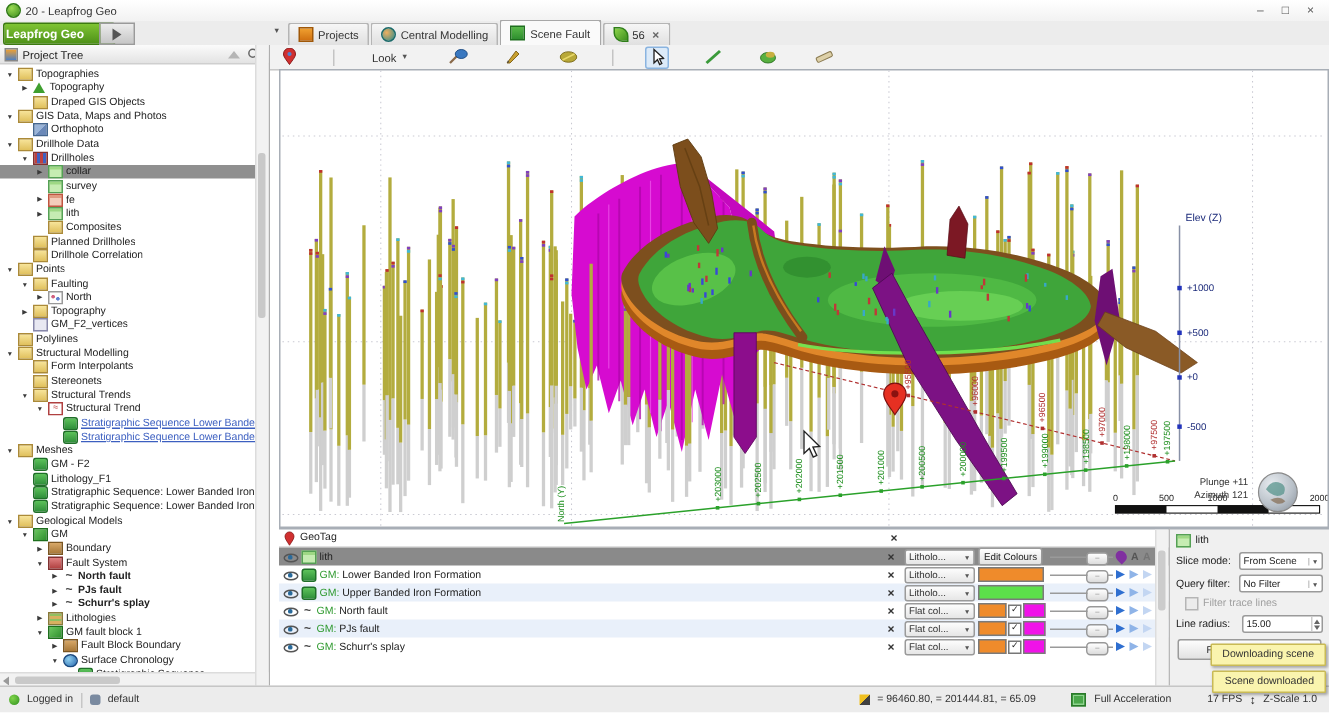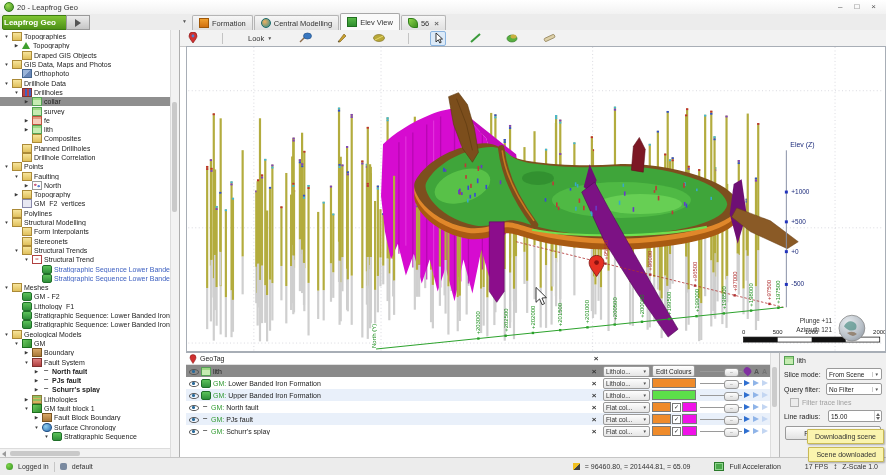--- a/index.html
+++ b/index.html
@@ -171,39 +171,50 @@
     <span>Leapfrog Geo</span>
     <span class="caret">▼</span>
   </div>
   <div class="play-btn">
     <span class="play-tri"></span>
   </div>
   <span class="tab-overflow">▼</span>
   <div class="tabs" id="tabs">
       <div class="tab">
         <span class="tabicon ic-projects"></span>
-        <span class="tablabel">Formation</span>
+        <span class="tablabel">Projects</span>
       </div>
       <div class="tab">
         <span class="tabicon ic-central"></span>
         <span class="tablabel">Central Modelling</span>
       </div>
       <div class="tab active">
         <span class="tabicon ic-scene"></span>
-        <span class="tablabel">Elev View</span>
+        <span class="tablabel">Scene Fault</span>
       </div>
       <div class="tab">
         <span class="tabicon ic-leaf"></span>
         <span class="tablabel">56</span>
         <span class="tabclose">×</span>
       </div>
     </div>
 </div>
 
 <div class="sidebar">
+  <div class="pt-header">
+    <span class="pt-hicon"></span>
+    <span>Project Tree</span>
+    <span class="pt-tools">
+      <span class="up-arrow"></span>
+      <svg width="9" height="9">
+          <circle cx="3.5" cy="3.5" r="2.6" fill="none" stroke="#666" stroke-width="1"></circle>
+          <line x1="5.6" y1="5.6" x2="8.2" y2="8.2" stroke="#666" stroke-width="1.2"></line>
+        </svg>
+    </span>
+  </div>
   <div class="tree" id="tree-items">
       <div class="tree-row" style="padding-left: 3px;">
         <span class="arrow">▼</span>
         <span class="ti i-folder"></span>
         <span class="tlabel">Topographies</span>
       </div>
       <div class="tree-row" style="padding-left: 13px;">
         <span class="arrow">▶</span>
         <span class="ti i-topography"></span>
         <span class="tlabel">Topography</span>

